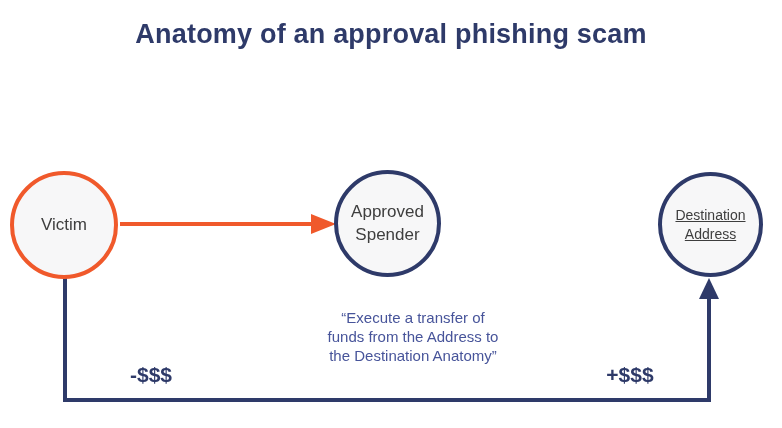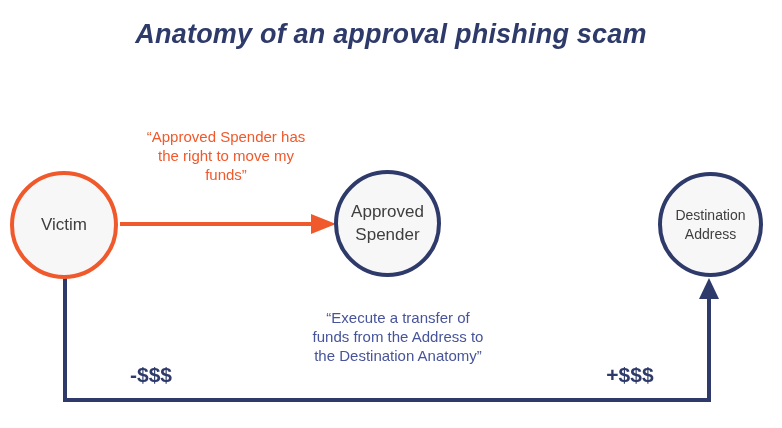--- a/index.html
+++ b/index.html
@@ -21,21 +21,20 @@
     overflow:hidden;
   }
   .title{
     position:absolute;
     left:0; right:0; top:19px;
     text-align:center;
     font-size:27px;
     font-weight:700;
     letter-spacing:.2px;
     color:var(--navy);
-    font-style:italic;
   }
   svg.connectors{
     position:absolute;
     left:0; top:0;
     width:782px; height:428px;
     z-index:1;
   }
   .approval-line{stroke:var(--orange);stroke-width:4;}
   .approval-head{fill:var(--orange);}
   .transfer-line{stroke:var(--navy);stroke-width:4;fill:none;}
@@ -60,37 +59,38 @@
   .node-approved{
     left:334px; top:170px; width:107px; height:107px;
     border:4px solid var(--navy);
     font-size:17px;
   }
   .node-approved .node-label{width:86px;}
   .node-destination{
     left:658px; top:172px; width:105px; height:105px;
     border:4px solid var(--navy);
     font-size:14px;
+    text-decoration:underline;
   }
   .node-destination .node-label{width:80px;}
   .quote{
     position:absolute;
     z-index:3;
     width:240px;
     text-align:center;
     font-size:15px;
     line-height:19px;
   }
   .quote span{display:block;}
   .quote-approval{
     left:106px; top:127px;
     color:var(--orange);
   }
   .quote-execute{
-    left:278px; top:308px;
+    left:293px; top:308px;
     color:var(--quote-navy);
   }
   .amount{
     position:absolute;
     z-index:3;
     width:70px;
     text-align:center;
     font-size:21px;
     font-weight:700;
     color:var(--navy);
@@ -121,25 +121,20 @@
   </div>
 
   <div class="node node-victim">
     <div class="node-label">Victim</div>
   </div>
 
   <div class="node node-destination">
     <div class="node-label">Destination Address</div>
   </div>
 
-  <div class="quote quote-approval">
-    <span>“Approved Spender has</span>
-    <span>the right to move my</span>
-    <span>funds”</span>
-  </div>
 
   <div class="quote quote-execute">
     <span>“Execute a transfer of</span>
     <span>funds from the Address to</span>
     <span>the Destination Anatomy”</span>
   </div>
 
   <div class="amount amount-debit">-$$$</div>
 
   <div class="amount amount-credit">+$$$</div>

